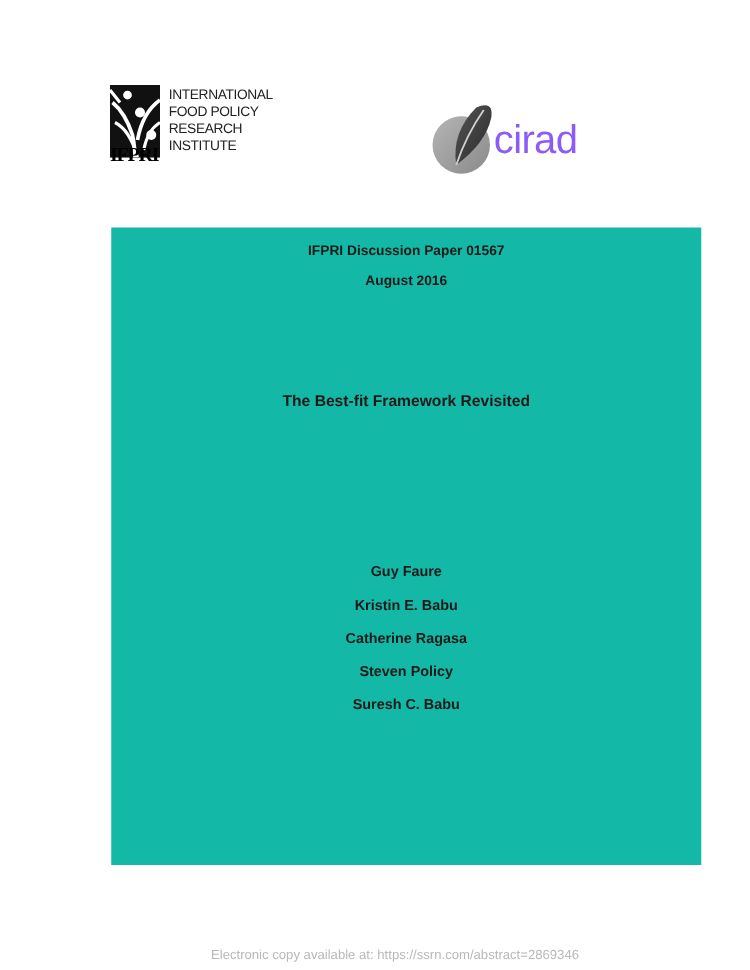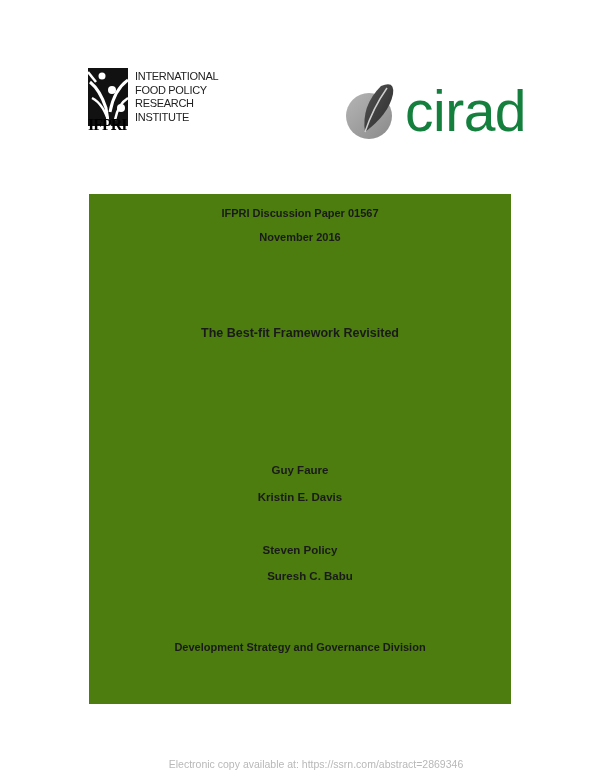--- a/index.html
+++ b/index.html
@@ -13,25 +13,25 @@
     position: absolute; left: 0; top: 48px; width: 44px; font-family: Liberation Serif, serif;
     font-size: 16px; font-weight: bold; letter-spacing: -1px; color: #000000; line-height: 18px;
   }
   .ifpri-name {
     position: absolute; left: 47px; top: 2px; font-size: 11px; line-height: 13.5px; color: #222;
     letter-spacing: -0.3px; text-transform: uppercase;
   }
   .ifpri-name div { white-space: nowrap; }
   .cirad-logo { position: absolute; left: 343px; top: 78px; width: 175px; height: 64px; }
   .cirad-word {
-    position: absolute; left: 62px; top: 8px; font-size: 57px; color: #15803d; letter-spacing: -0.5px;
+    position: absolute; left: 52px; top: 8px; font-size: 32px; color: #8b5cf6; letter-spacing: -0.5px;
     line-height: 50px;
   }
   .cover-box {
-    position: absolute; left: 89px; top: 194px; width: 422px; height: 510px; background: #4d7c0f;
+    position: absolute; left: 89px; top: 182px; width: 472px; height: 510px; background: #14b8a6;
   }
   .line { position: absolute; left: 0; width: 100%; text-align: center; font-weight: bold; white-space: nowrap; }
   .series { top: 13px; font-size: 11px; }
   .date { top: 37px; font-size: 11px; }
   .title { top: 83px; font-size: 14.5px; line-height: 18px; }
   .subtitle { top: 132px; font-size: 12.5px; }
   .author { font-size: 11.5px; }
   .division { top: 447px; font-size: 11px; }
   .footer {
     position: absolute; left: 0; width: 100%; top: 758px; text-align: center; font-size: 10.5px;
@@ -79,22 +79,22 @@
     </defs>
     <circle cx="26" cy="38" r="23" fill="url(#cg1)"></circle>
     <path d="M22 54 Q18 28 38 8 Q52 2 50 16 Q46 36 22 54 Z" fill="url(#cg2)"></path>
     <path d="M22 54 Q30 30 44 10" stroke="#cfcfcf" stroke-width="1.5" fill="none"></path>
   </svg>
   <div class="cirad-word">cirad</div>
 </div>
 
 <div class="cover-box">
   <div class="line series">IFPRI Discussion Paper 01567</div>
-  <div class="line date">November 2016</div>
+  <div class="line date">August 2016</div>
   <div class="line author" style="top:270px;">Guy Faure</div>
   <div class="line subtitle">The Best-fit Framework Revisited</div>
-  <div class="line author" style="top:297px;">Kristin E. Davis</div>
+  <div class="line author" style="top:297px;">Kristin E. Babu</div>
+  <div class="line author" style="top:323px;">Catherine Ragasa</div>
   <div class="line author" style="top:350px;">Steven Policy</div>
-  <div class="line author" style="top:376px;padding-left:10px;">Suresh C. Babu</div>
-  <div class="line division">Development Strategy and Governance Division</div>
+  <div class="line author" style="top:376px;">Suresh C. Babu</div>
 </div>
 
 <div class="footer">Electronic copy available at: https://ssrn.com/abstract=2869346</div>
 
 </body></html>

